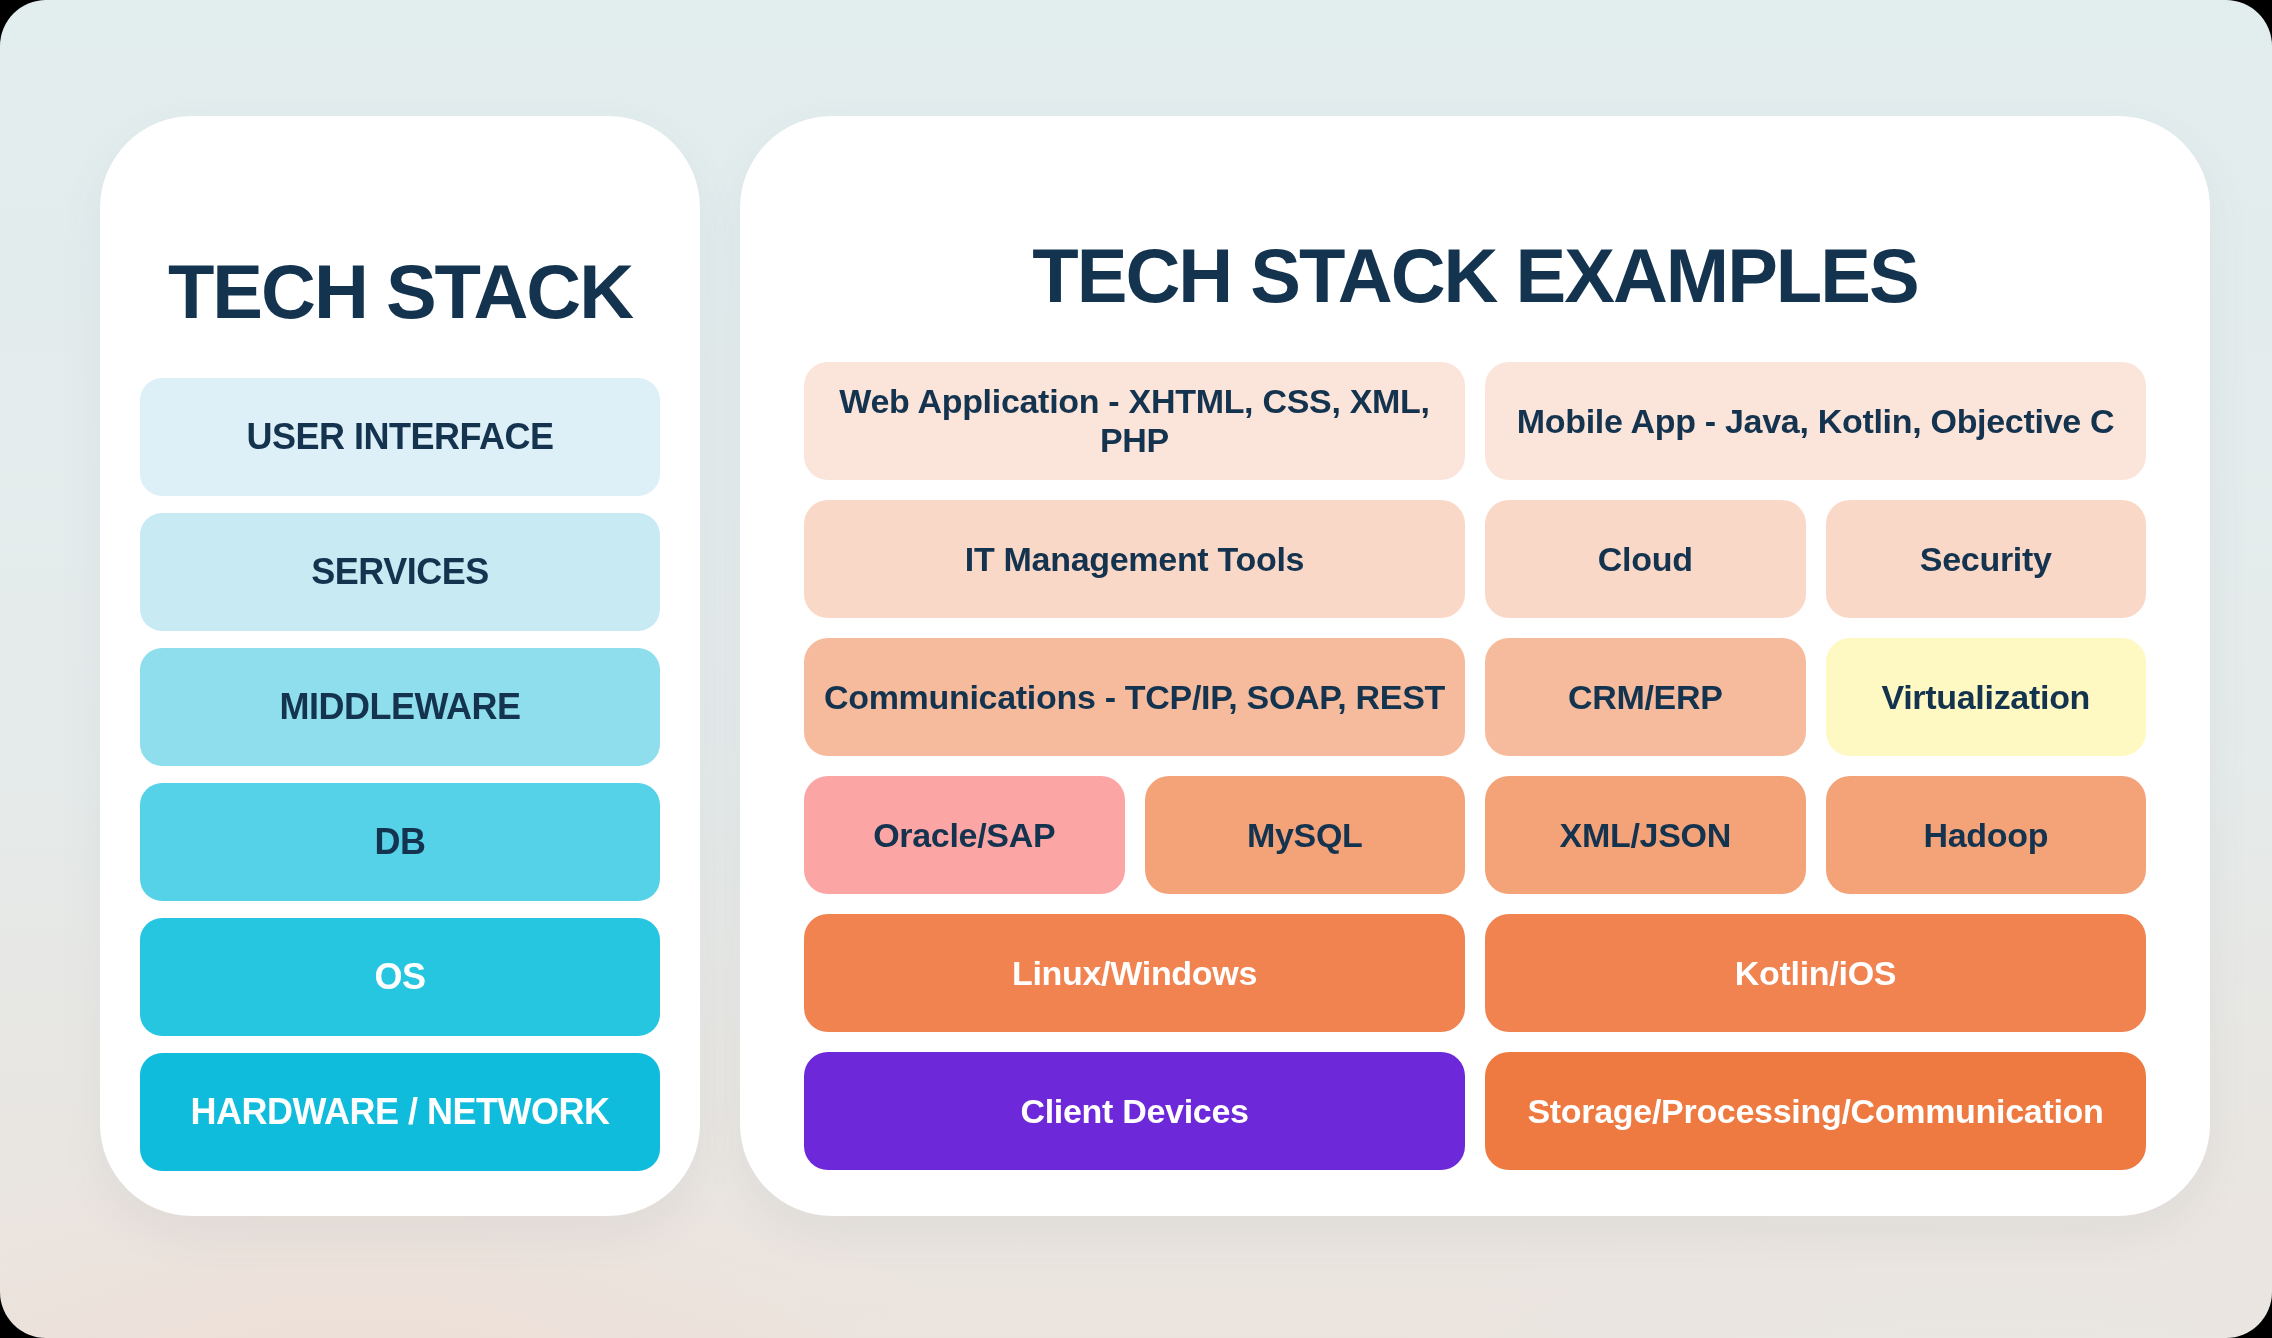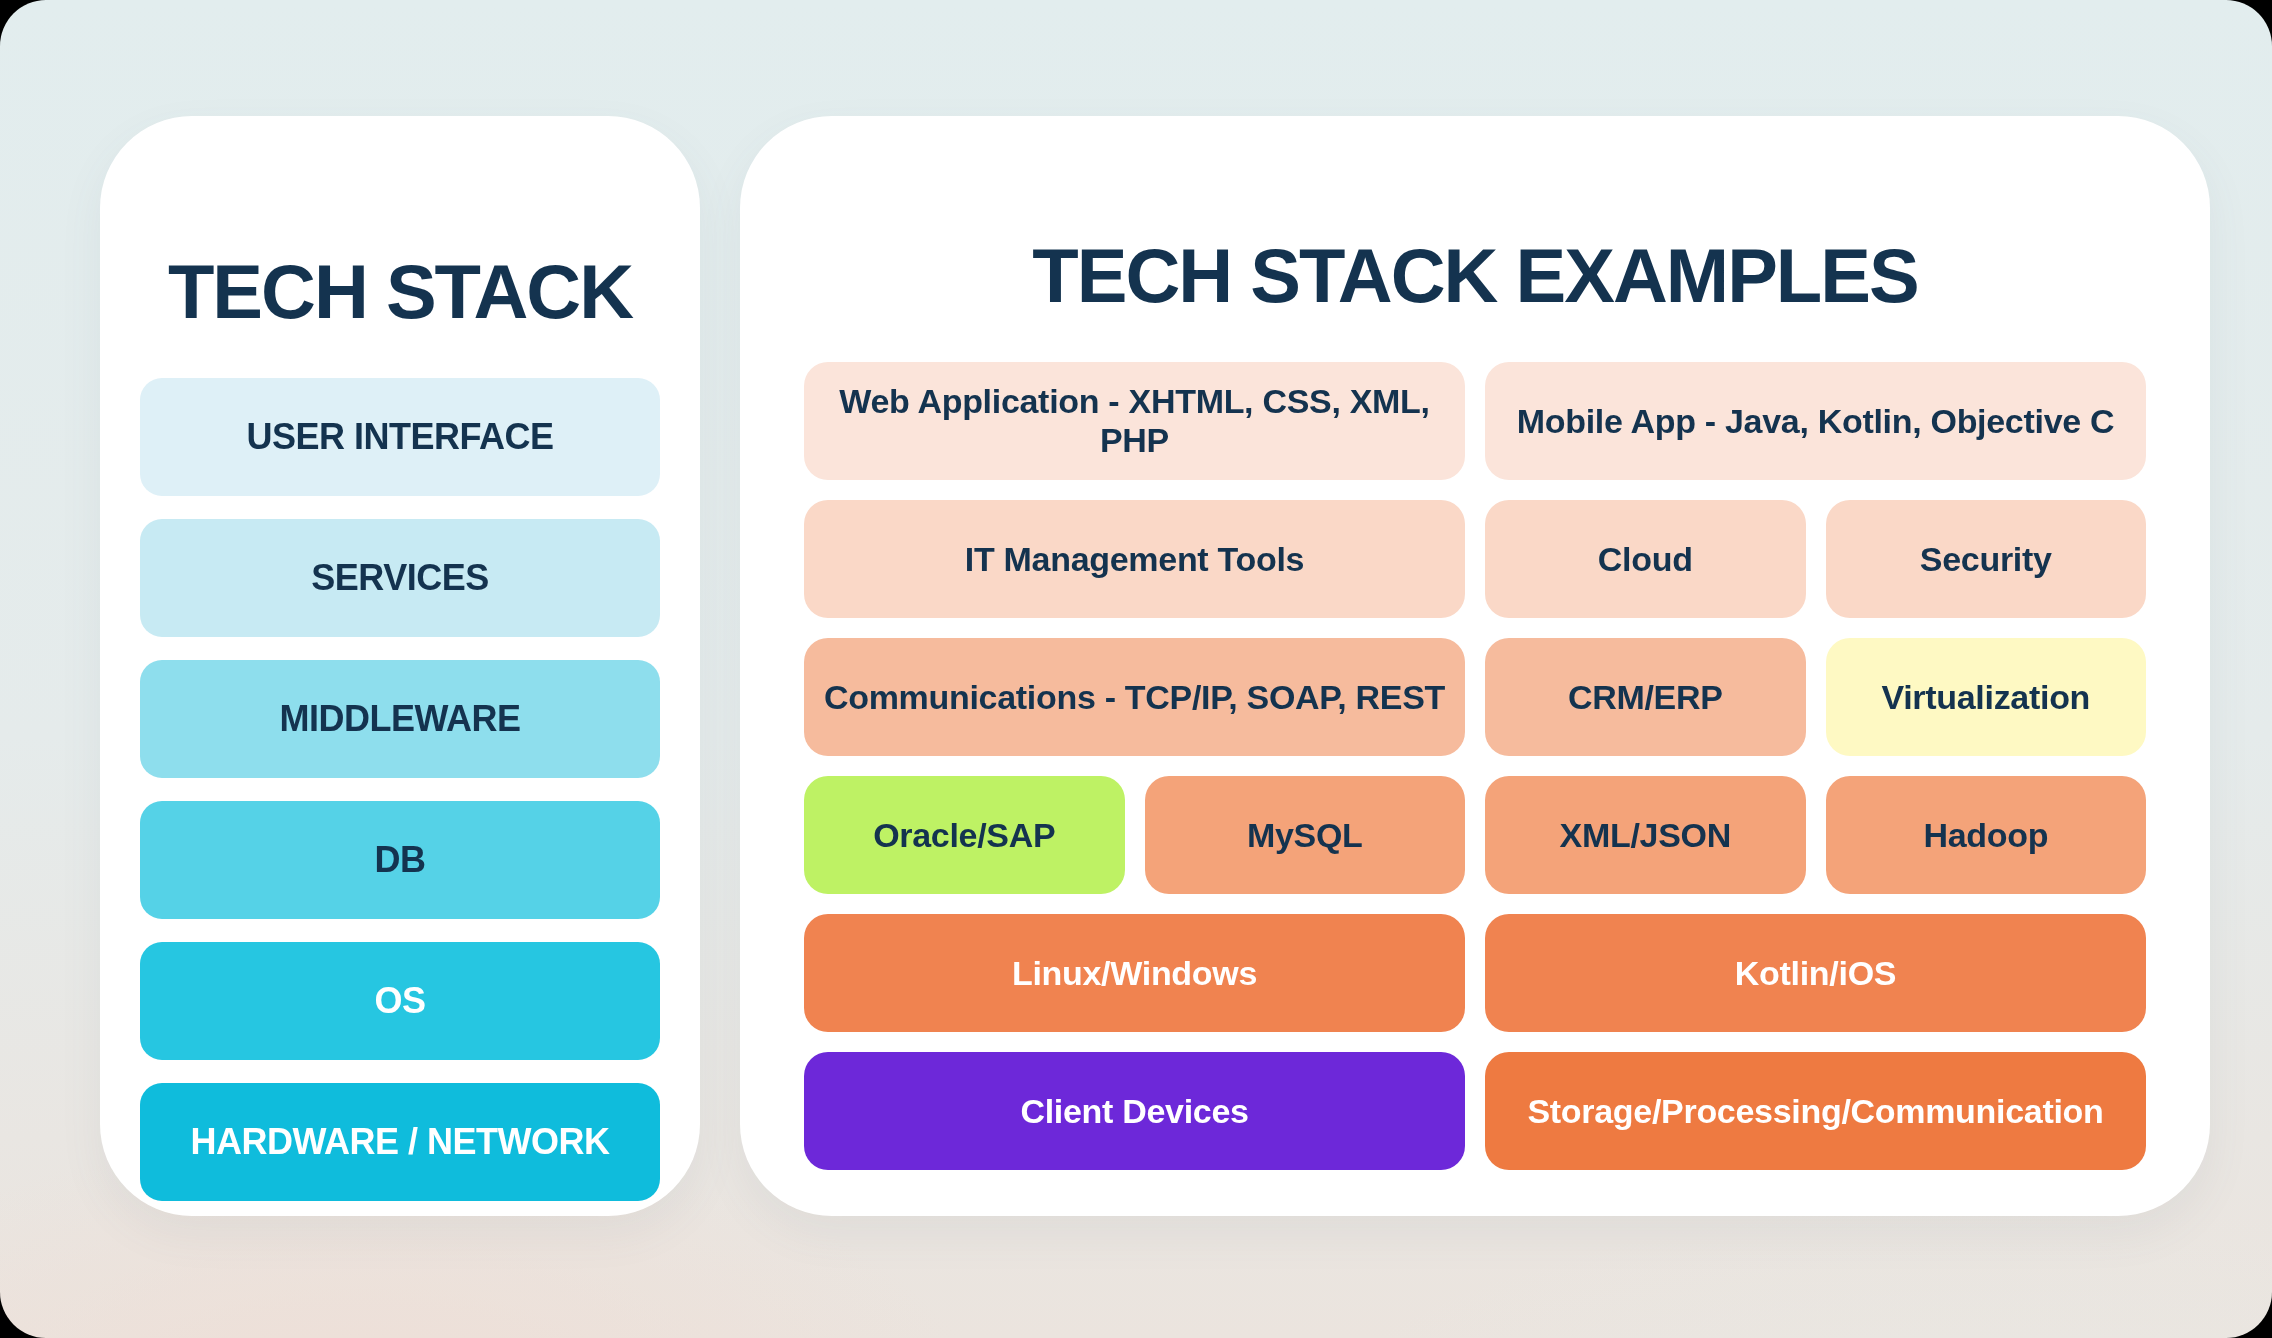--- a/index.html
+++ b/index.html
@@ -45,21 +45,21 @@
     font-weight: 700;
     letter-spacing: -2px;
     color: #14334f;
     flex: 0 0 auto;
   }
 
   .stack {
     margin-top: 46px;
     display: flex;
     flex-direction: column;
-    row-gap: 23px;
+    row-gap: 17px;
   }
   .layer {
     height: 118px;
     border-radius: 22px;
     display: flex;
     align-items: center;
     justify-content: center;
     font-size: 36px;
     font-weight: 700;
     letter-spacing: -0.5px;
@@ -113,21 +113,21 @@
       <div class="cell span2" style="background: rgb(251, 228, 218); color: rgb(20, 51, 79);">Mobile App - Java, Kotlin, Objective C</div>
 
       <div class="cell span2" style="background: rgb(250, 216, 199); color: rgb(20, 51, 79);">IT Management Tools</div>
       <div class="cell" style="background: rgb(250, 216, 199); color: rgb(20, 51, 79);">Cloud</div>
       <div class="cell" style="background: rgb(250, 216, 199); color: rgb(20, 51, 79);">Security</div>
 
       <div class="cell span2" style="background: rgb(246, 187, 157); color: rgb(20, 51, 79);">Communications - TCP/IP, SOAP, REST</div>
       <div class="cell" style="background: rgb(246, 187, 157); color: rgb(20, 51, 79);">CRM/ERP</div>
       <div class="cell" style="background: #fef9c3; color: rgb(20, 51, 79);">Virtualization</div>
 
-      <div class="cell" style="background: #bef264; color: rgb(20, 51, 79);">Oracle/SAP</div>
+      <div class="cell" style="background: #fca5a5; color: rgb(20, 51, 79);">Oracle/SAP</div>
       <div class="cell" style="background: rgb(244, 163, 121); color: rgb(20, 51, 79);">MySQL</div>
       <div class="cell" style="background: rgb(244, 163, 121); color: rgb(20, 51, 79);">XML/JSON</div>
       <div class="cell" style="background: rgb(244, 163, 121); color: rgb(20, 51, 79);">Hadoop</div>
 
       <div class="cell span2" style="background: rgb(240, 131, 80); color: rgb(255, 255, 255);">Linux/Windows</div>
       <div class="cell span2" style="background: rgb(240, 131, 80); color: rgb(255, 255, 255);">Kotlin/iOS</div>
 
       <div class="cell span2" style="background: #6d28d9; color: rgb(255, 255, 255);">Client Devices</div>
       <div class="cell span2" style="background: rgb(238, 122, 65); color: rgb(255, 255, 255);">Storage/Processing/Communication</div>
 

